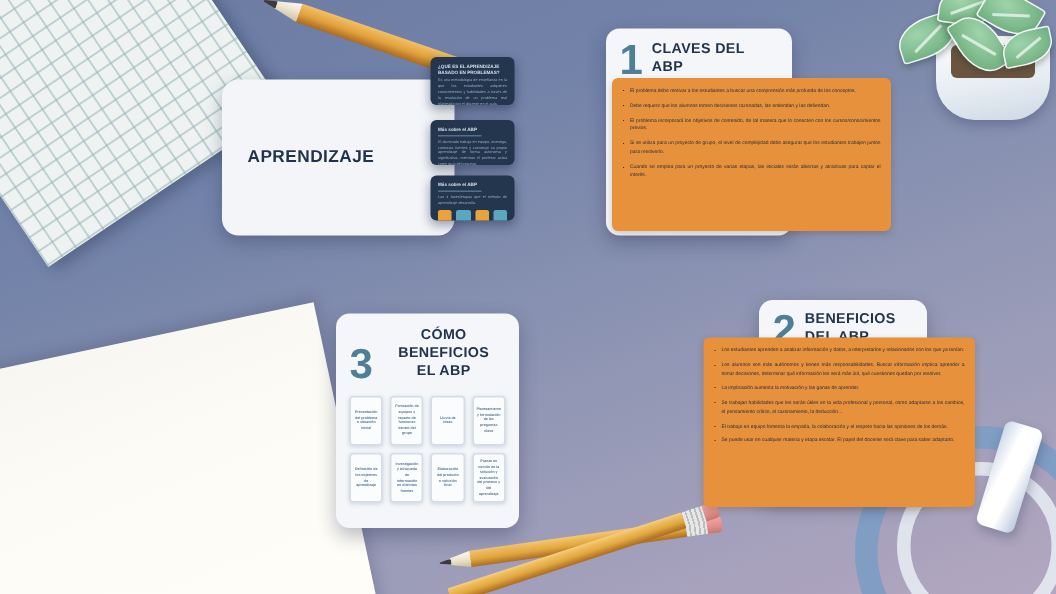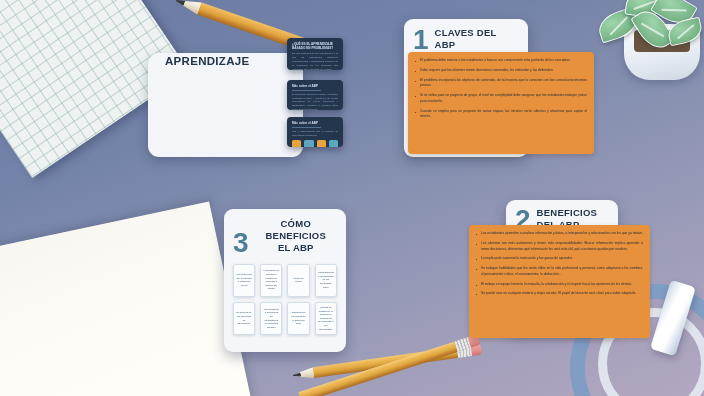--- a/index.html
+++ b/index.html
@@ -94,21 +94,21 @@
   .pencil-body { position: absolute; border-radius: 1px; }
 
   
   #title-card {
     position: absolute;
     left: 148px; top: 53px;
     width: 155px; height: 104px;
     background: #f3f5f9;
     border-radius: 11px;
     box-shadow: 0 4px 12px rgba(30,40,70,.3);
-    display: flex; 
+    display: flex; align-items: center;
   }
   #title-text {
     font-size: 11.5px; font-weight: 800;
     letter-spacing: .3px;
     line-height: 1.45;
     color: #22344c;
     padding-left: 17px;
   }
 
   

